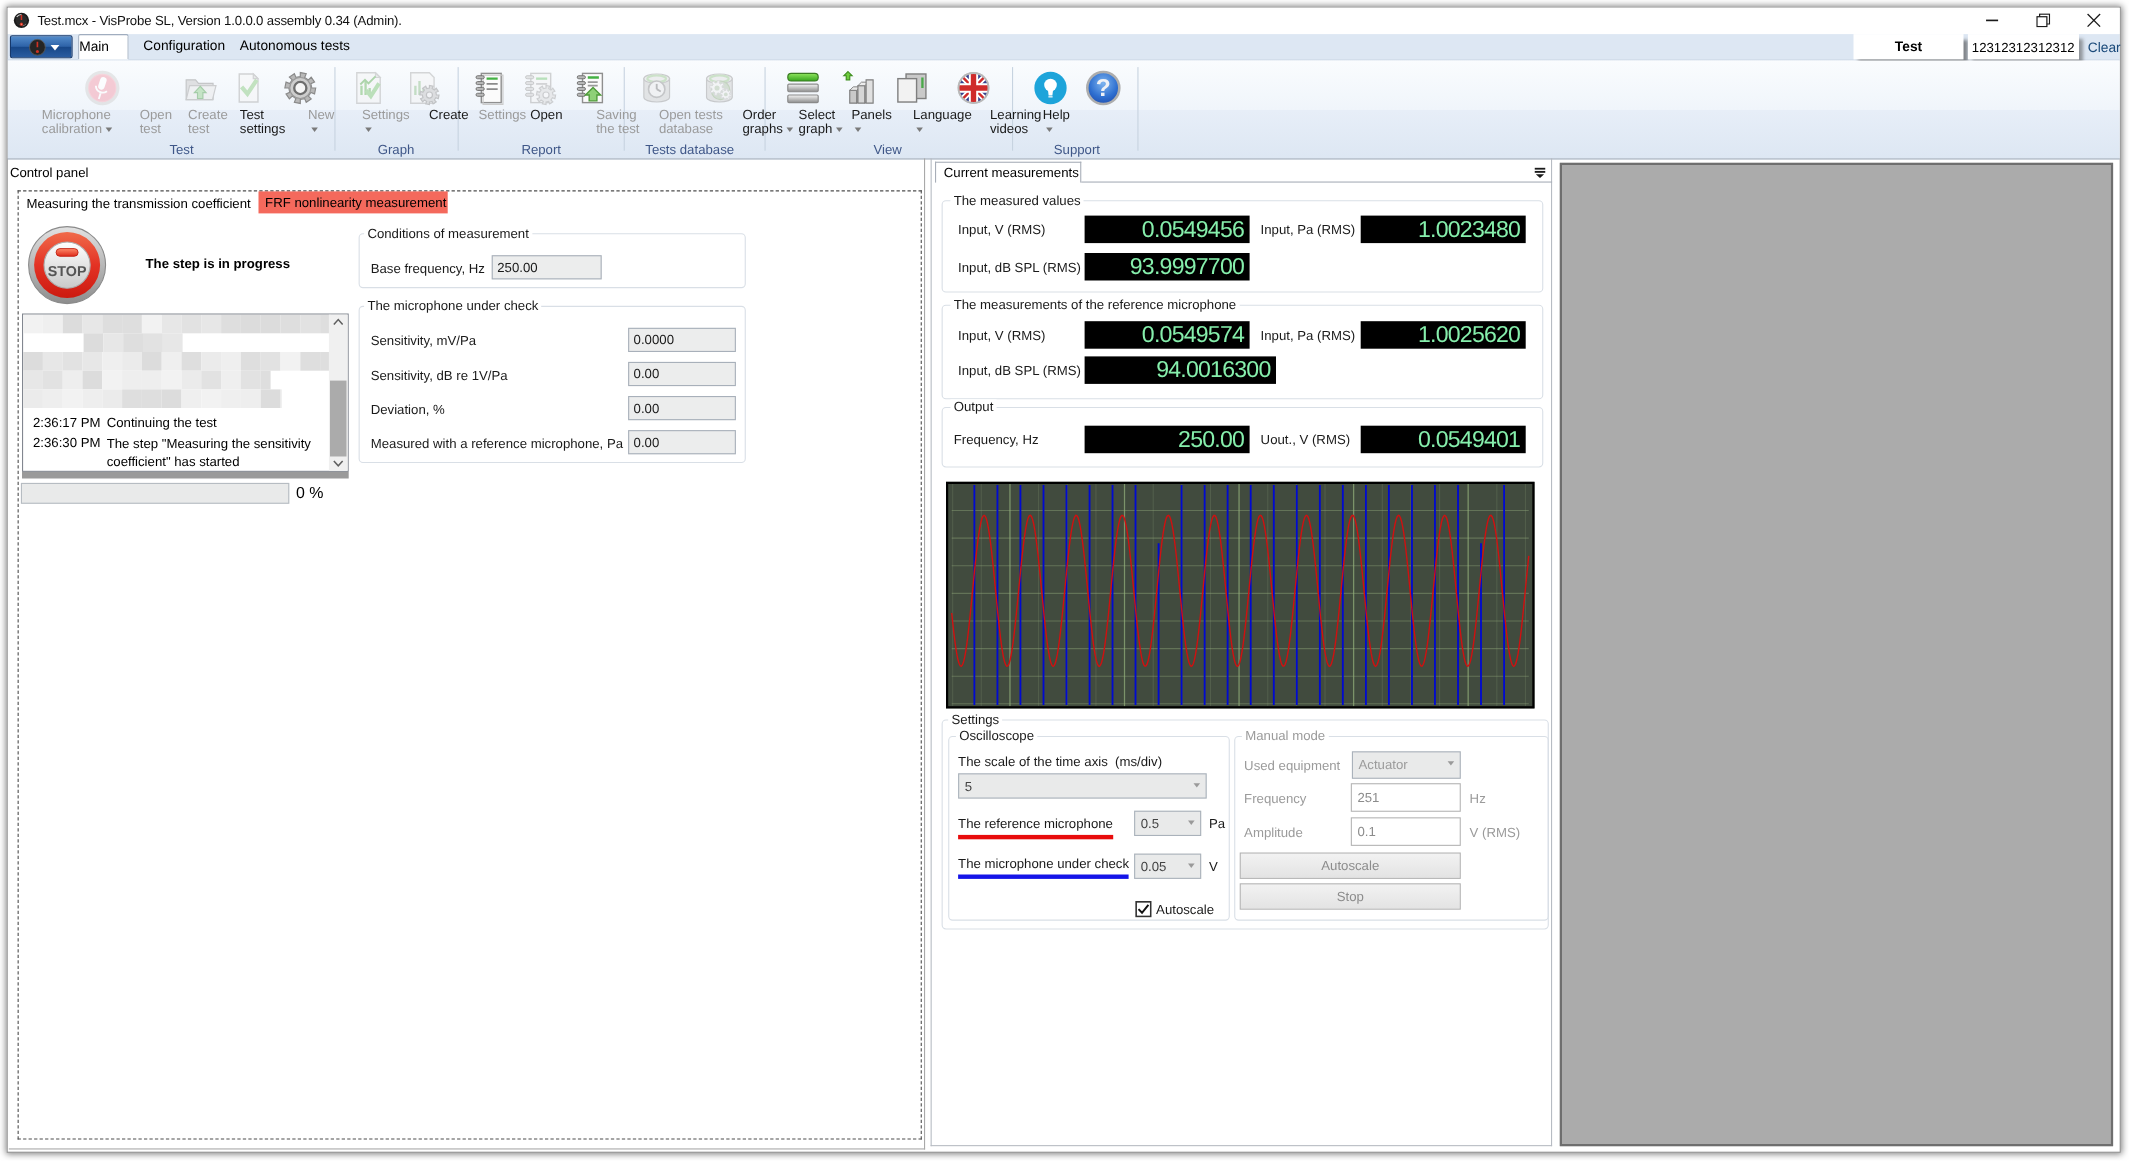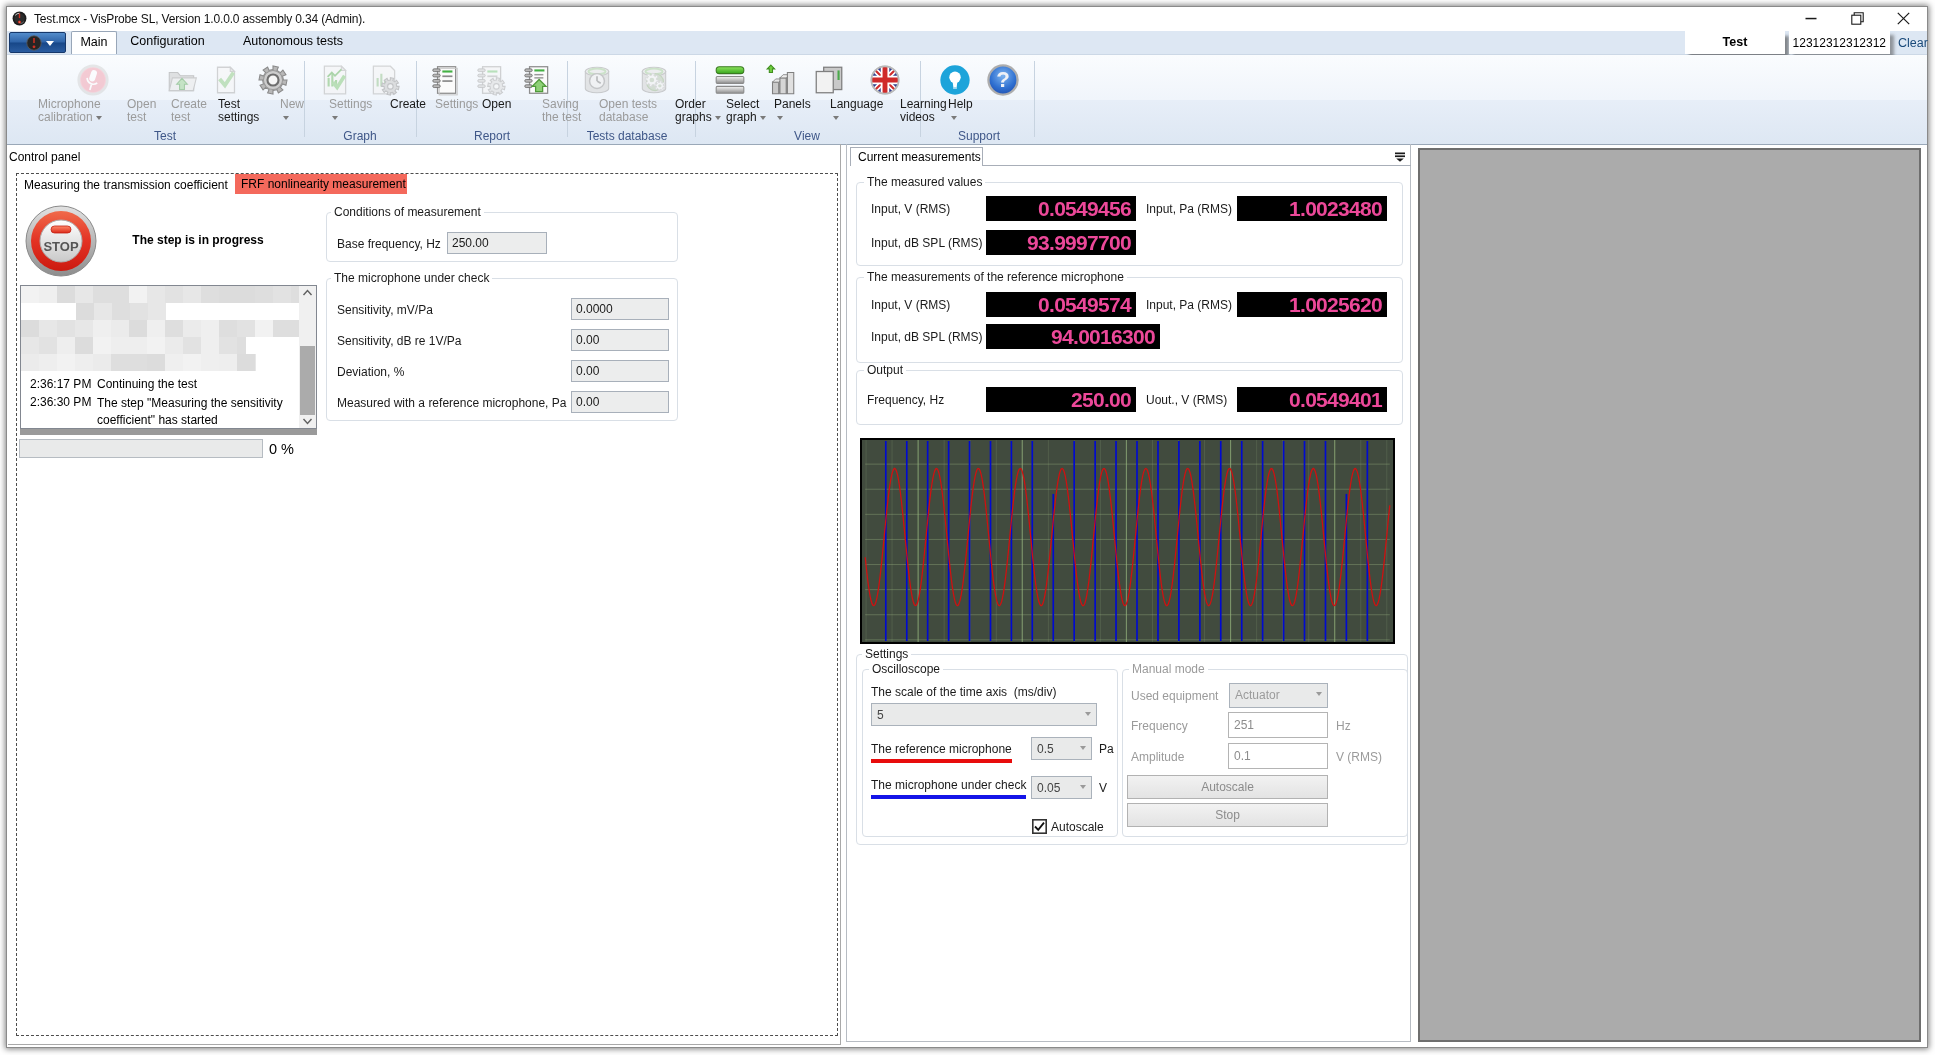--- a/index.html
+++ b/index.html
@@ -10,21 +10,21 @@
 #ribbon{position:absolute;left:0;top:48px;width:100%;height:90px;background:linear-gradient(#fafcfe 0%,#f0f5fb 50%,#e7eef8 51%,#dde7f3 100%);border-bottom:1px solid #9aa8b8}
 .rsep{position:absolute;top:6px;height:76px;width:1px;background:#c7d3e0}
 .rlb{position:absolute;font-size:12px;line-height:13px;color:#1a1a1a}
 .rlb.dis{color:#9b9b9b}
 .rgl{position:absolute;top:74px;text-align:center;font-size:12px;color:#3f5788}
 .ric{position:absolute}
 .dar{display:inline-block;width:0;height:0;border-left:3.5px solid transparent;border-right:3.5px solid transparent;border-top:4px solid #7a7a7a;margin-left:3px;vertical-align:middle}
 .gb{position:absolute;border:1px solid #d9dfe6;border-radius:4px}
 .gbl{position:absolute;background:#fff;padding:0 3px;font-size:12px;color:#1a1a1a;white-space:nowrap}
 .lbl{position:absolute;font-size:12px;color:#1a1a1a;white-space:nowrap}
-.val{position:absolute;background:#000;color:#ec4899;font-weight:bold;font-size:21px;line-height:26px;text-align:right;padding-right:5px;letter-spacing:-0.7px}
+.val{position:absolute;background:#000;color:#86efac;font-weight:normal;font-size:21px;line-height:26px;text-align:right;padding-right:5px;letter-spacing:-0.7px}
 .inp{position:absolute;background:#eceded;border:1px solid #a8b0ba;font-size:12px;color:#1a1a1a;padding:3px 0 0 4px}
 .dd{position:absolute;background:#e9eaea;border:1px solid #aab2bb;font-size:12px;color:#444}
 .ddt{position:absolute;left:5px;top:4px}
 .dda{position:absolute;right:5px;top:8px;width:0;height:0;border-left:3.5px solid transparent;border-right:3.5px solid transparent;border-top:4px solid #9a9a9a}
 .gray{color:#9b9b9b}
 .btn{position:absolute;background:linear-gradient(#f2f2f2,#e3e3e3);border:1px solid #b2b2b2;font-size:12px;color:#8c8c8c;text-align:center;padding-top:4px}
 </style></head><body>
 <div id="win">
     <div id="titlebar">
 <svg class="abs" style="left:5px;top:4px" width="15" height="15" viewBox="0 0 16 16">
@@ -51,23 +51,23 @@
 </div>
     <div id="tabrow">
 <div class="abs" style="left:2px;top:1px;width:57px;height:21px;background:linear-gradient(#538ccb 0%,#2e63a8 48%,#174788 52%,#2a5ca0 100%);border:1px solid #16386b;border-radius:2px">
 <svg class="abs" style="left:16px;top:2px" width="16" height="16" viewBox="0 0 16 16">
           <circle cx="8" cy="8" r="7.2" fill="#252525" stroke="#5a5a5a" stroke-width="0.8"></circle>
           <line x1="8" y1="8" x2="8" y2="3" stroke="#d03022" stroke-width="1.5"></line>
           <circle cx="8" cy="11.8" r="1.4" fill="#d03022"></circle>
         </svg>
 <div class="abs" style="left:36px;top:8px;width:0;height:0;border-left:4px solid transparent;border-right:4px solid transparent;border-top:5px solid #fff"></div>
 </div>
-<div class="abs" style="left:64px;top:0;width:46px;height:23px;background:#fff;border:1px solid #98a6b8;border-bottom:none;border-radius:2px 2px 0 0;text-align:center;font-size:12.5px;padding-top:3px">Main</div>
+<div class="abs" style="left:64px;top:0;width:46px;height:23px;background:#fff;border:1px solid #98a6b8;border-bottom:none;border-radius:2px 2px 0 0;text-align:left;font-size:12.5px;padding-top:3px">Main</div>
 <div class="abs" style="left:112px;top:0;width:97px;height:25px;text-align:center;font-size:12.5px;padding-top:3px">Configuration</div>
-<div class="abs" style="left:211px;top:0;width:125px;height:23px;text-align:right;font-size:12.5px;padding-top:3px">Autonomous tests</div>
+<div class="abs" style="left:211px;top:0;width:125px;height:23px;text-align:left;font-size:12.5px;padding-top:3px">Autonomous tests</div>
 <div class="abs" style="left:1678px;top:0;width:100px;height:23px;background:#fff;box-shadow:4px 5px 3px rgba(70,70,70,0.6);text-align:center;font-size:12.5px;font-weight:bold;padding-top:4px">Test</div>
 <div class="abs" style="left:1782px;top:0;width:101px;height:23px;background:#fff;box-shadow:4px 4px 3px rgba(70,70,70,0.5);font-size:12px;text-align:right;padding:5px 4px 0 0">12312312312312</div>
 <div class="abs" style="left:1891px;top:5px;font-size:12.5px;color:#1a4a7a">Clear</div>
 </div>
     <div id="ribbon">
       <svg class="ric" style="left:69px;top:8px" width="34" height="34" viewBox="0 0 32 32">
         <g opacity="0.55">
           <circle cx="16" cy="16" r="13.4" fill="#f5b4c0" stroke="#d6d6d6" stroke-width="2.6"></circle>
           <circle cx="16" cy="16" r="11.2" fill="#f2a5b2"></circle>
           <rect x="13.3" y="6.5" width="5.6" height="11" rx="2.8" fill="#fff" transform="rotate(18 16 12)"></rect>

